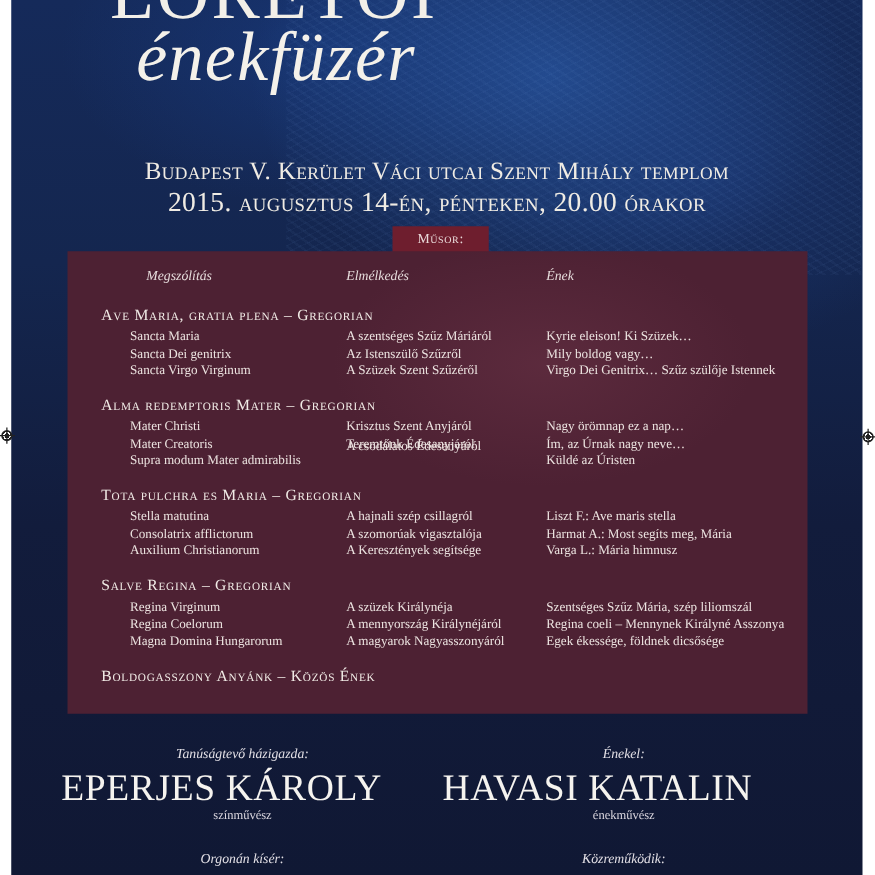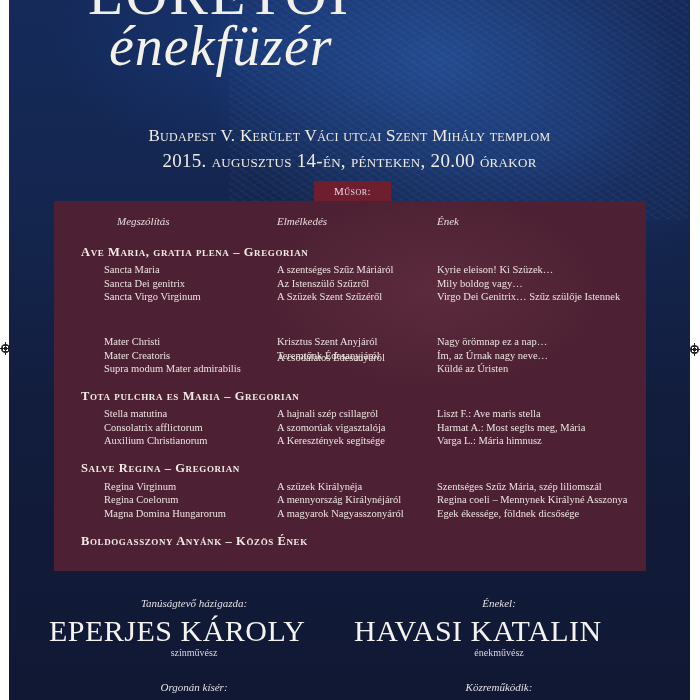--- a/index.html
+++ b/index.html
@@ -33,40 +33,40 @@
     }
     .title-script {
       position: absolute; left: 100px; top: 18px;
       font-size: 56px; font-style: italic; color: #f4f1ea;
       line-height: 1; letter-spacing: 1px;
     }
     .venue {
       position: absolute; left: 0; width: 681px; text-align: center;
       color: #f0ece4; font-variant: small-caps; line-height: 1;
     }
-    .venue.l1 { top: 127px; font-size: 17px; letter-spacing: 0.3px; }
-    .venue.l2 { top: 151px; font-size: 19px; letter-spacing: 0.3px; }
+    .venue.l1 { top: 127px; font-size: 20px; letter-spacing: 0.3px; }
+    .venue.l2 { top: 151px; font-size: 22px; letter-spacing: 0.3px; }
     .musor-tab {
       position: absolute; left: 305px; top: 181px; width: 77px; height: 21px;
       background: #6e1e2e; color: #e9d9d9; font-size: 11px;
       text-align: center; line-height: 21px; letter-spacing: 0.5px;
       font-variant: small-caps;
     }
     .program {
       position: absolute; left: 45px; top: 201px; width: 592px; height: 370px;
       background:
         radial-gradient(ellipse 240px 140px at 380px 90px, rgba(120,60,80,0.35), rgba(0,0,0,0) 70%),
         #4d2133;
     }
     .col-head {
       position: absolute; top: 14px; font-style: italic; font-size: 11px; color: #e6dcdc;
     }
     .section-title {
       position: absolute; left: 27px; font-variant: small-caps; font-size: 12.5px;
-      color: #f1ebe6; letter-spacing: 0.6px; white-space: nowrap; font-weight: bold;
+      color: #f1ebe6; letter-spacing: 0.6px; white-space: nowrap;
     }
     .row-text {
       position: absolute; font-size: 10.5px; color: #ece3e0; white-space: nowrap; line-height: 1;
     }
     .c1 { left: 50px; } .c2 { left: 223px; } .c3 { left: 383px; }
     .role {
       position: absolute; font-style: italic; font-size: 11px; color: #e3e0e6; text-align: center;
     }
     .name {
       position: absolute; font-size: 30px; color: #f5f3ef; letter-spacing: 0.5px; line-height: 1;
@@ -107,20 +107,21 @@
     <div class="row-text c1" style="top:64px">Sancta Maria</div>
     <div class="row-text c2" style="top:64px">A szentséges Szűz Máriáról</div>
     <div class="row-text c3" style="top:64px">Kyrie eleison! Ki Szüzek…</div>
     <div class="row-text c1" style="top:78px">Sancta Dei genitrix</div>
     <div class="row-text c2" style="top:78px">Az Istenszülő Szűzről</div>
     <div class="row-text c3" style="top:78px">Mily boldog vagy…</div>
     <div class="row-text c1" style="top:91px">Sancta Virgo Virginum</div>
     <div class="row-text c2" style="top:91px">A Szüzek Szent Szűzéről</div>
     <div class="row-text c3" style="top:91px">Virgo Dei Genitrix… Szűz szülője Istennek</div>
 
+    <div class="section-title" style="top:116px">Alma redemptoris Mater  – Gregorian</div>
     <div class="row-text c1" style="top:136px">Mater Christi</div>
     <div class="row-text c2" style="top:136px">Krisztus Szent Anyjáról</div>
     <div class="row-text c3" style="top:136px">Nagy örömnap ez a nap…</div>
     <div class="row-text c1" style="top:150px">Mater Creatoris</div>
     <div class="row-text c2" style="top:150px">Teremtőnk Édesanyjáról</div>
     <div class="row-text c3" style="top:150px">Ím, az Úrnak nagy neve…</div>
     <div class="row-text c1" style="top:163px">Supra modum Mater admirabilis</div>
     <div class="row-text c2" style="top:152px">A csodálatos Édesanyáról</div>
     <div class="row-text c3" style="top:163px">Küldé az Úristen</div>
 

